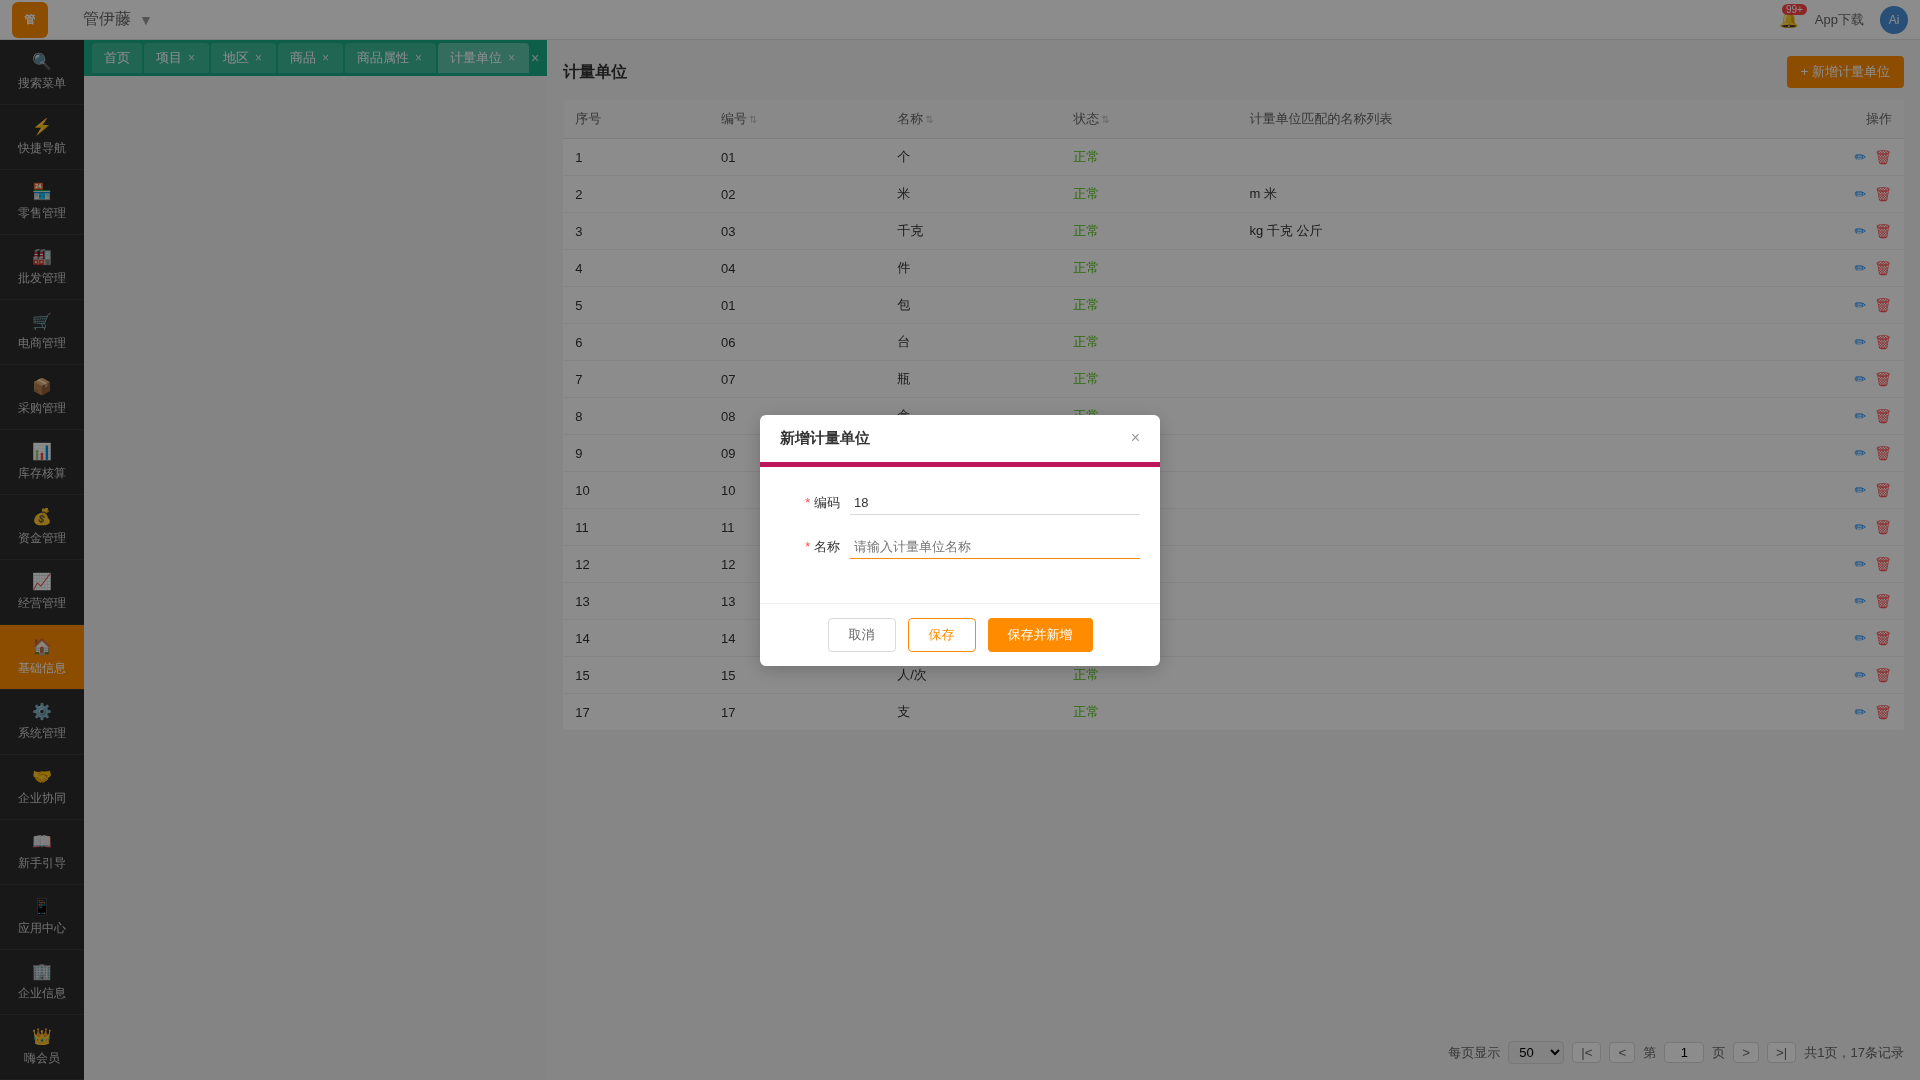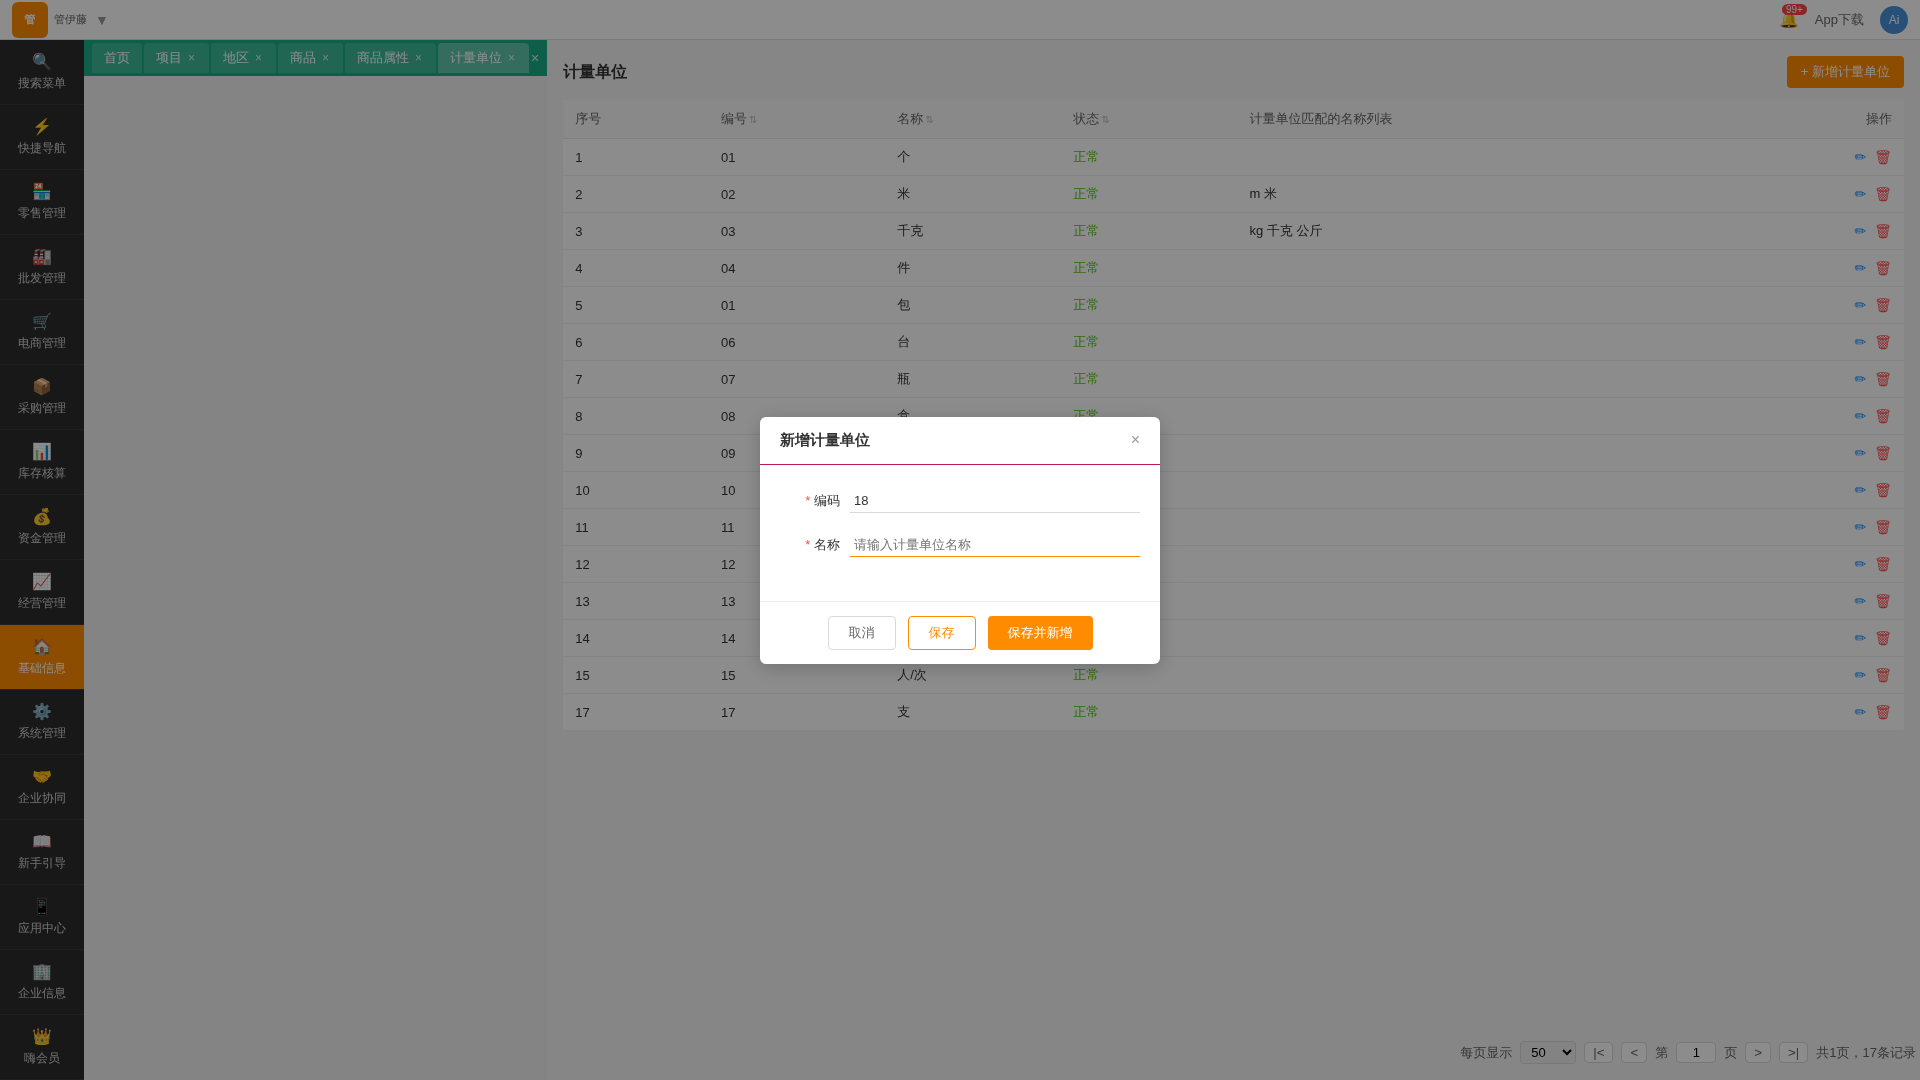--- a/index.html
+++ b/index.html
@@ -7,21 +7,21 @@
 
     
     .top-bar {
       display: flex; align-items: center; justify-content: space-between;
       background: #fff; height: 40px; padding: 0 12px;
       border-bottom: 1px solid #e0e0e0;
     }
     .top-bar-left { display: flex; align-items: center; gap: 8px; }
     .logo-area { display: flex; align-items: center; gap: 6px; }
     .logo-icon { width: 36px; height: 36px; background: #ff8c00; border-radius: 6px; display: flex; align-items: center; justify-content: center; color: #fff; font-weight: bold; font-size: 11px; }
-    .logo-text { font-size: 11px; color: #666; }
+    .logo-text { font-size: 16px; color: #666; margin-left: 29px; }
     .collapse-btn { color: #999; cursor: pointer; font-size: 14px; }
     .top-bar-right { display: flex; align-items: center; gap: 16px; }
     .notification-btn { position: relative; color: #666; cursor: pointer; font-size: 16px; }
     .badge { position: absolute; top: -6px; right: -8px; background: #ff4444; color: #fff; border-radius: 8px; font-size: 10px; padding: 0 4px; min-width: 16px; text-align: center; }
     .app-download { color: #666; font-size: 13px; cursor: pointer; }
     .user-avatar { width: 28px; height: 28px; border-radius: 50%; background: #4a90d9; display: flex; align-items: center; justify-content: center; color: #fff; font-size: 12px; }
 
     
     .main-layout { display: flex; height: calc(1080px - 40px); }
 
@@ -79,21 +79,21 @@
     }
     th .sort-icon { color: #bbb; font-size: 10px; margin-left: 2px; }
     td { padding: 9px 12px; border-bottom: 1px solid #f0f0f0; font-size: 13px; color: #333; }
     .status-normal { color: #52c41a; }
     .action-btns { display: flex; gap: 8px; }
     .action-edit { color: #1890ff; cursor: pointer; font-size: 14px; }
     .action-delete { color: #ff4d4f; cursor: pointer; font-size: 14px; }
 
     
     .pagination {
-      position: absolute; bottom: 16px; right: 4px;
+      position: absolute; bottom: 16px; right: 16px;
       display: flex; align-items: center; gap: 8px; font-size: 13px; color: #666;
     }
     .page-size-select {
       border: 1px solid #d9d9d9; border-radius: 4px; padding: 2px 6px;
       font-size: 13px; cursor: pointer;
     }
     .page-btn {
       border: 1px solid #d9d9d9; background: #fff; padding: 2px 8px;
       border-radius: 4px; cursor: pointer; color: #666;
     }
@@ -105,21 +105,21 @@
       background: rgba(0,0,0,0.45); z-index: 1000;
       display: flex; align-items: center; justify-content: center;
     }
     .modal {
       background: #fff; border-radius: 6px; width: 400px;
       box-shadow: 0 4px 20px rgba(0,0,0,0.2);
       overflow: hidden;
     }
     .modal-header {
       display: flex; align-items: center; justify-content: space-between;
-      padding: 14px 20px; border-bottom: 1px solid #be185d;
+      padding: 14px 20px; border-bottom: 5px solid #be185d;
     }
     .modal-title { font-size: 15px; font-weight: bold; color: #333; }
     .modal-close { background: none; border: none; font-size: 16px; cursor: pointer; color: #999; }
     .modal-body { padding: 24px 20px; }
     .form-row { display: flex; align-items: center; margin-bottom: 20px; }
     .form-label { width: 60px; text-align: right; margin-right: 10px; font-size: 13px; color: #333; }
     .form-label::before { content: '* '; color: #ff4d4f; }
     .form-input {
       flex: 1; border: none; border-bottom: 1px solid #d9d9d9;
       padding: 4px 4px; font-size: 13px; outline: none; color: #333;

